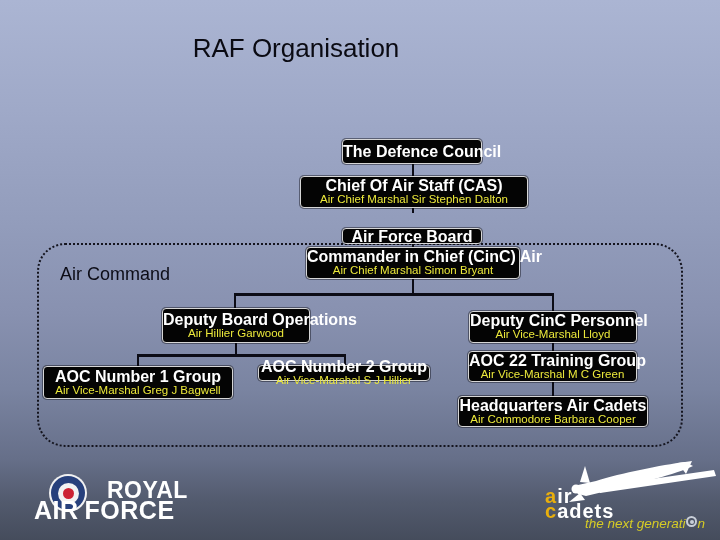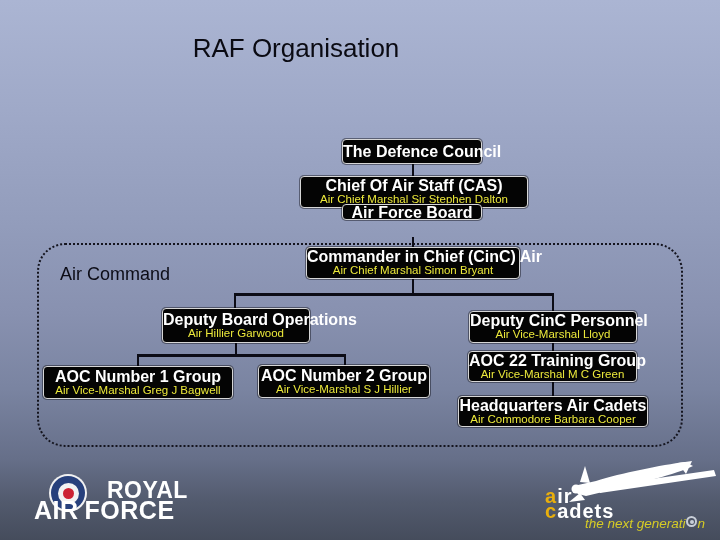--- a/index.html
+++ b/index.html
@@ -103,21 +103,21 @@
 
   <div class="org-box" style="left:342px;top:139px;width:140px;height:25px">
     <div class="role">The Defence Council</div>
   </div>
 
   <div class="org-box" style="left:300px;top:176px;width:228px;height:32px">
     <div class="role">Chief Of Air Staff (CAS)</div>
     <div class="person">Air Chief Marshal Sir Stephen Dalton</div>
   </div>
 
-  <div class="org-box" style="left:342px;top:204px;width:140px;height:16px">
+  <div class="org-box" style="left:342px;top:228px;width:140px;height:16px">
     <div class="role">Air Force Board</div>
   </div>
 
   <div class="org-box" style="left:306px;top:247px;width:214px;height:32px">
     <div class="role">Commander in Chief (CinC) Air</div>
     <div class="person">Air Chief Marshal Simon Bryant</div>
   </div>
 
   <div class="org-box" style="left:162px;top:308px;width:148px;height:35px">
     <div class="role">Deputy Board Operations</div>
@@ -127,21 +127,21 @@
   <div class="org-box" style="left:469px;top:311px;width:168px;height:32px">
     <div class="role">Deputy CinC Personnel</div>
     <div class="person">Air Vice-Marshal Lloyd</div>
   </div>
 
   <div class="org-box" style="left:43px;top:366px;width:190px;height:33px">
     <div class="role">AOC Number 1 Group</div>
     <div class="person">Air Vice-Marshal Greg J Bagwell</div>
   </div>
 
-  <div class="org-box" style="left:258px;top:365px;width:172px;height:33px">
+  <div class="org-box" style="left:258px;top:365px;width:172px;height:16px">
     <div class="role">AOC Number 2 Group</div>
     <div class="person">Air Vice-Marshal S J Hillier</div>
   </div>
 
   <div class="org-box" style="left:468px;top:351px;width:169px;height:31px">
     <div class="role">AOC 22 Training Group</div>
     <div class="person">Air Vice-Marshal M C Green</div>
   </div>
 
   <div class="org-box" style="left:458px;top:396px;width:190px;height:31px">

